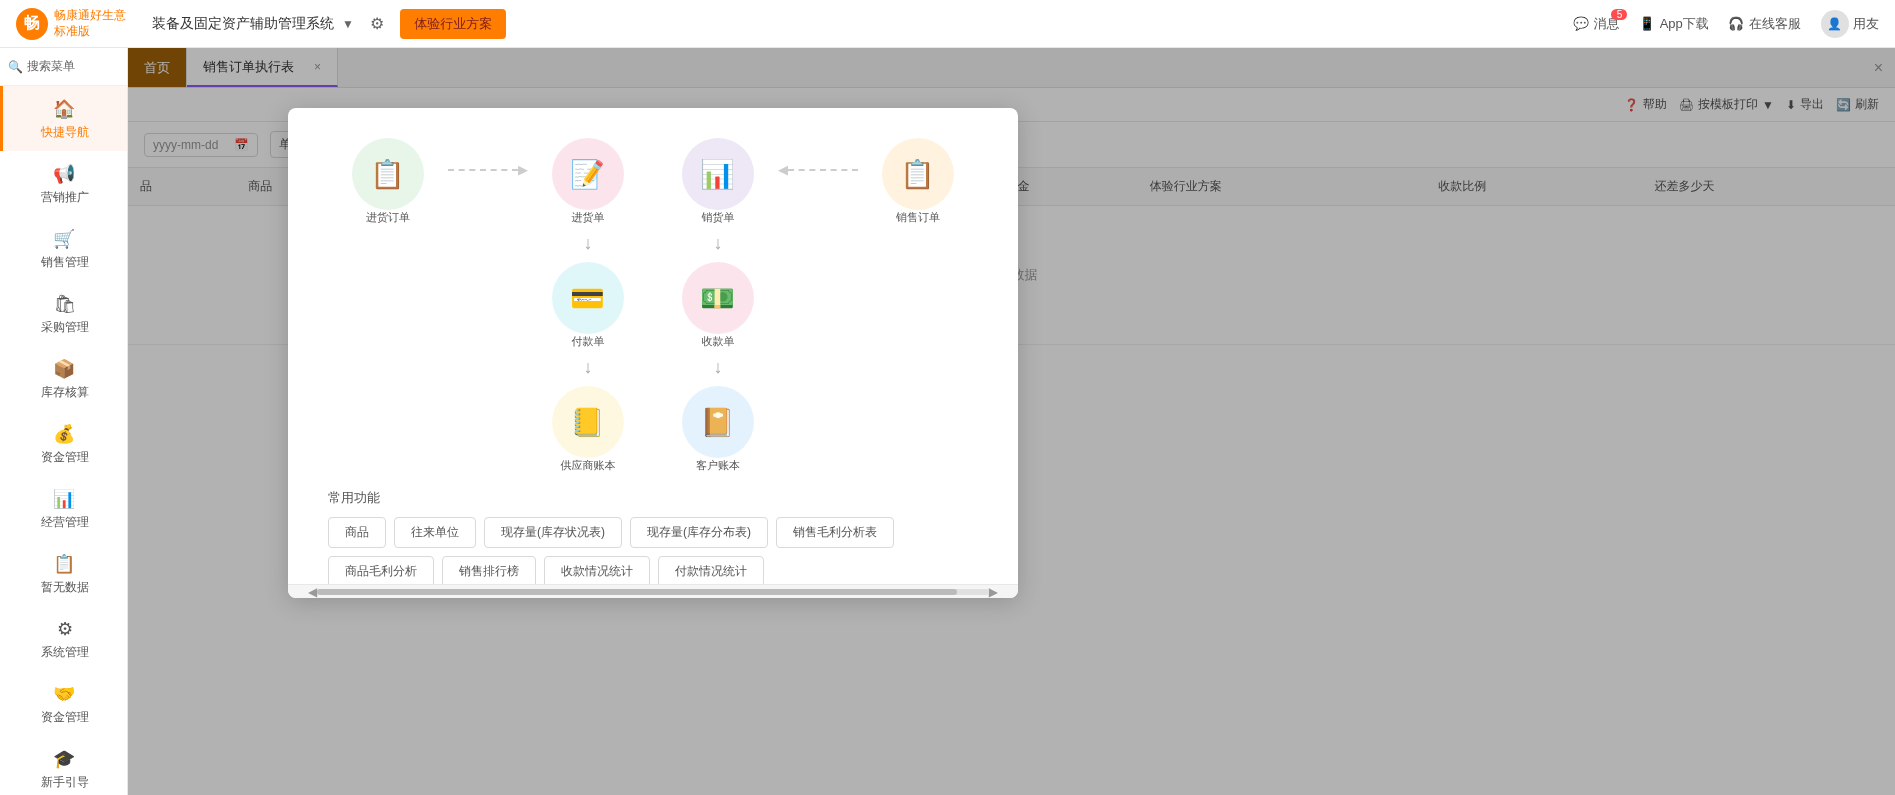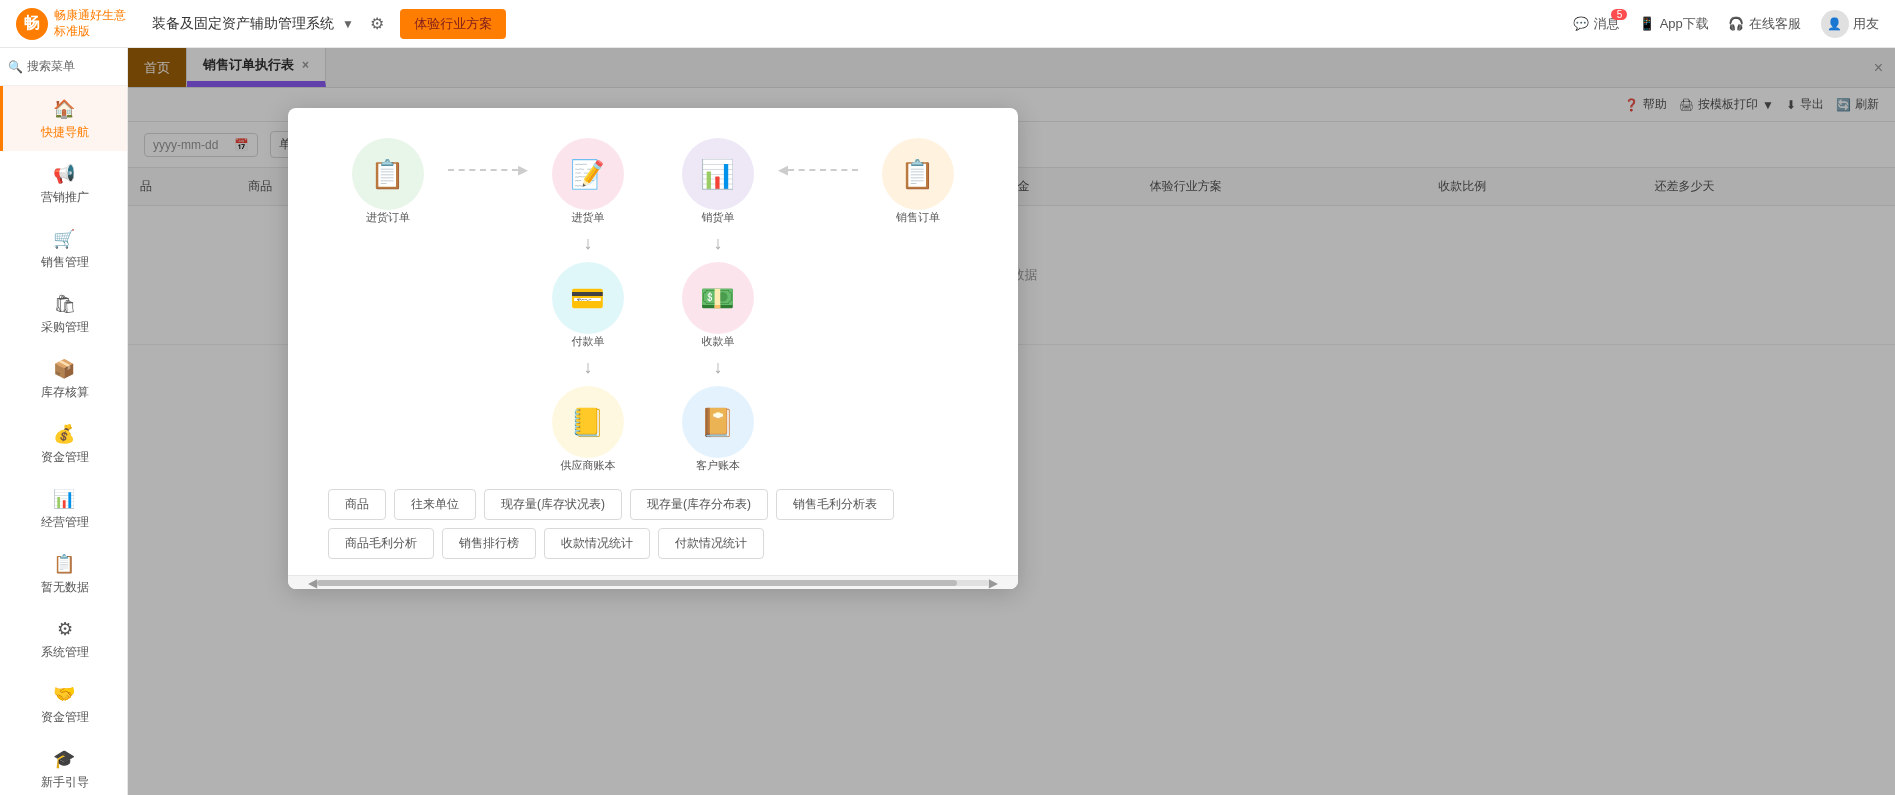--- a/index.html
+++ b/index.html
@@ -21,21 +21,21 @@
     .settings-icon { margin-left: 8px; cursor: pointer; color: #666; font-size: 16px; }
     .try-btn { margin-left: 16px; background: #ff7d00; color: #7f1d1d; border: none; border-radius: 4px; padding: 6px 14px; cursor: pointer; font-size: 13px; }
     .header-right { margin-left: auto; display: flex; align-items: center; gap: 20px; color: #555; font-size: 13px; }
     .header-right-item { display: flex; align-items: center; gap: 4px; cursor: pointer; position: relative; }
     .badge { background: #ff4d4f; color: white; border-radius: 10px; font-size: 10px; padding: 0 5px; min-width: 16px; text-align: center; position: absolute; top: -6px; right: -8px; }
     .user-avatar { width: 28px; height: 28px; background: #e0e0e0; border-radius: 50%; display: flex; align-items: center; justify-content: center; color: #666; font-size: 12px; }
 
     
     .tabs-bar { display: flex; align-items: center; background: #f5f5f5; border-bottom: 1px solid #e0e0e0; height: 40px; }
     .tab-item { display: flex; align-items: center; padding: 0 16px; height: 100%; cursor: pointer; font-size: 13px; color: #555; border-right: 1px solid #e0e0e0; }
-    .tab-item.active { background: #fff; color: #333; font-weight: 700; border-bottom: 6px solid #8b5cf6; }
+    .tab-item.active { background: #fff; color: #333; font-weight: 400; border-bottom: 2px solid #8b5cf6; gap: 12px; }
     .tab-item.home { background: #a16207; color: white; }
     .tab-close { margin-left: 8px; font-size: 12px; color: #999; cursor: pointer; }
     .tab-close-right { margin-left: auto; padding: 0 12px; color: #999; cursor: pointer; font-size: 16px; }
 
     
     .sidebar-search { padding: 10px 8px; border-bottom: 1px solid #f0f0f0; display: flex; align-items: center; gap: 4px; color: #666; cursor: pointer; font-size: 12px; }
     .sidebar-item { display: flex; flex-direction: column; align-items: center; padding: 12px 8px 10px; cursor: pointer; color: #555; font-size: 12px; gap: 4px; border-left: 3px solid transparent; }
     .sidebar-item.active { background: #fff5f0; border-left-color: #ff7d00; color: #ff7d00; }
     .sidebar-item .icon { font-size: 18px; }
 
@@ -337,20 +337,21 @@
 
             <div class="flow-col" style="width:120px">
               <div class="flow-circle node-lightblue" style="width:72px;height:72px;display:flex;align-items:center;justify-content:center;font-size:28px;">📔</div>
               <div class="flow-label">客户账本</div>
             </div>
             <div style="width:80px;"></div>
             <div style="width:120px;"></div>
           </div>
 
           <div class="common-funcs">
+            <div class="common-funcs-title">常用功能</div>
             <div class="func-buttons">
               <button class="func-btn">商品</button>
               <button class="func-btn">往来单位</button>
               <button class="func-btn">现存量(库存状况表)</button>
               <button class="func-btn">现存量(库存分布表)</button>
               <button class="func-btn">销售毛利分析表</button>
               <button class="func-btn">商品毛利分析</button>
               <button class="func-btn">销售排行榜</button>
               <button class="func-btn">收款情况统计</button>
               <button class="func-btn">付款情况统计</button>

